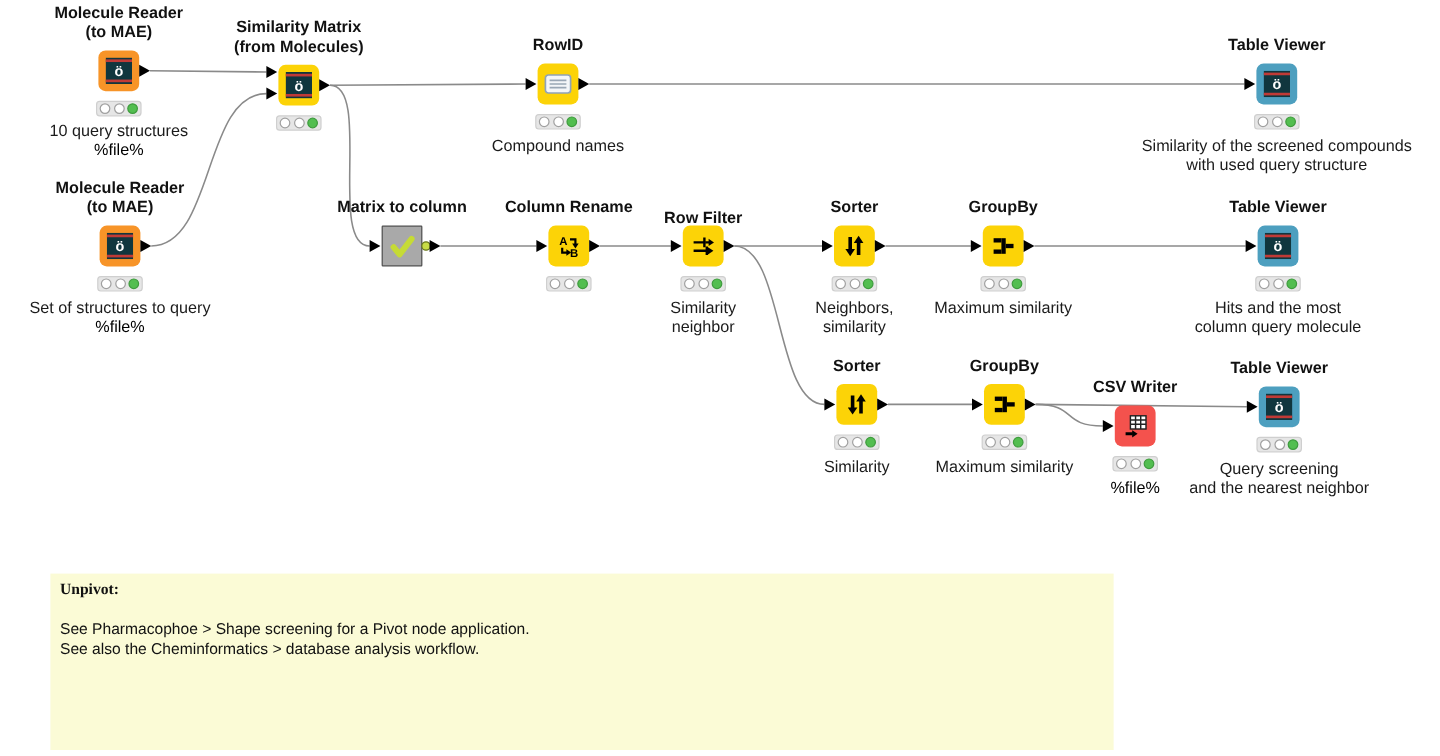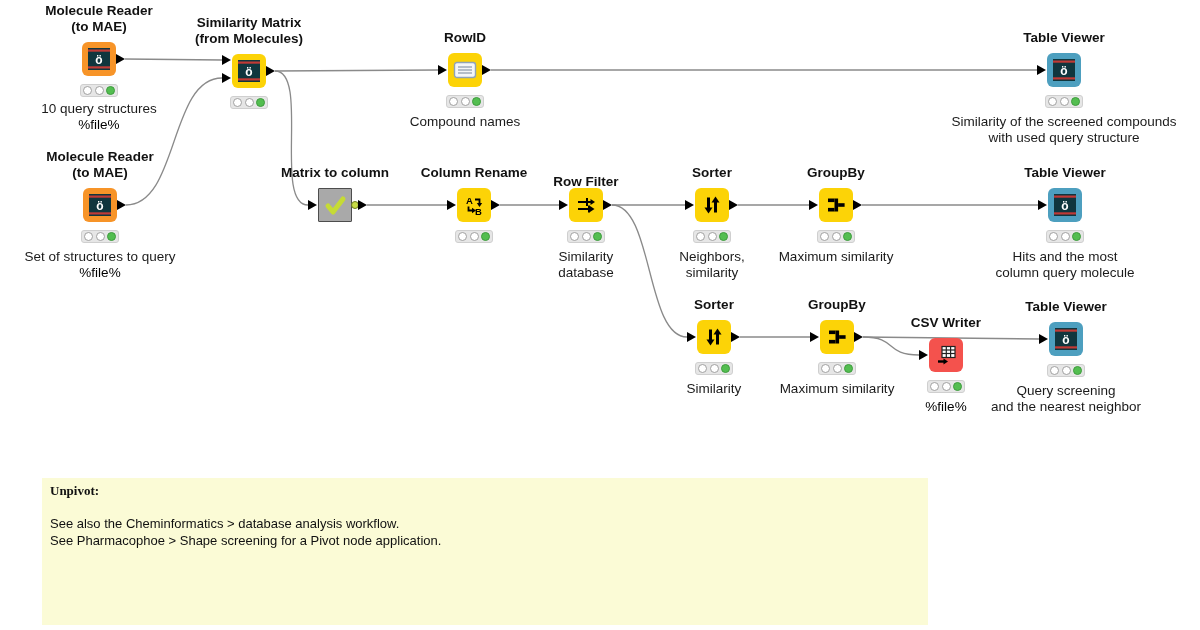--- a/index.html
+++ b/index.html
@@ -233,21 +233,21 @@
       </div>
       <div class="port" style="left: 559px; top: 199.5px;"></div>
       <div class="port" style="left: 603px; top: 199.5px;"></div>
       <div class="traffic-light" style="left: 586px; top: 230px;">
         <span class="tl-dot tl-off"></span>
         <span class="tl-dot tl-off"></span>
         <span class="tl-dot tl-green"></span>
       </div>
       <div class="node-label" style="left: 586px; top: 249px;">
         <div>Similarity</div>
-        <div>database</div>
+        <div>neighbor</div>
       </div>
       <div class="node-title" style="left: 712px; top: 164.5px;">
         <div>Sorter</div>
       </div>
       <div class="node-box" style="left: 695px; top: 188px; background: rgb(252, 211, 7);">
         <span style="display: flex;">
           <svg width="24" height="24" viewBox="0 0 24 24">
       <line x1="8.5" y1="4.5" x2="8.5" y2="16" stroke="#000" stroke-width="3"></line>
       <polygon points="4.5,14.5 12.5,14.5 8.5,20.5" fill="#000"></polygon>
       <line x1="15.5" y1="19.5" x2="15.5" y2="8" stroke="#000" stroke-width="3"></line>
@@ -404,17 +404,17 @@
       </div>
       <div class="node-label" style="left: 1066px; top: 383px;">
         <div>Query screening</div>
         <div>and the nearest neighbor</div>
       </div>
     </div>
   <div id="note">
     <div class="note-heading">Unpivot:</div>
     <div id="note-lines">
         <div class="note-line">&nbsp;</div>
+        <div class="note-line">See Pharmacophoe &gt; Shape screening for a Pivot node application.</div>
         <div class="note-line">See also the Cheminformatics &gt; database analysis workflow.</div>
-        <div class="note-line">See Pharmacophoe &gt; Shape screening for a Pivot node application.</div>
       </div>
   </div>
 </div>
 
 </body></html>

